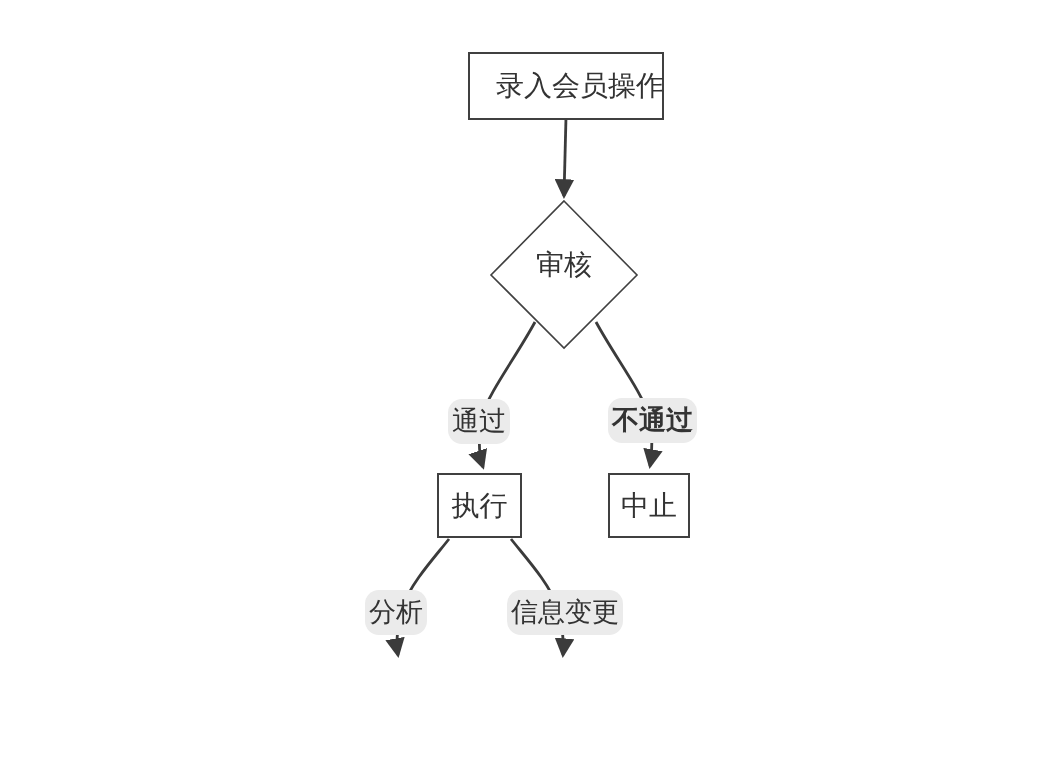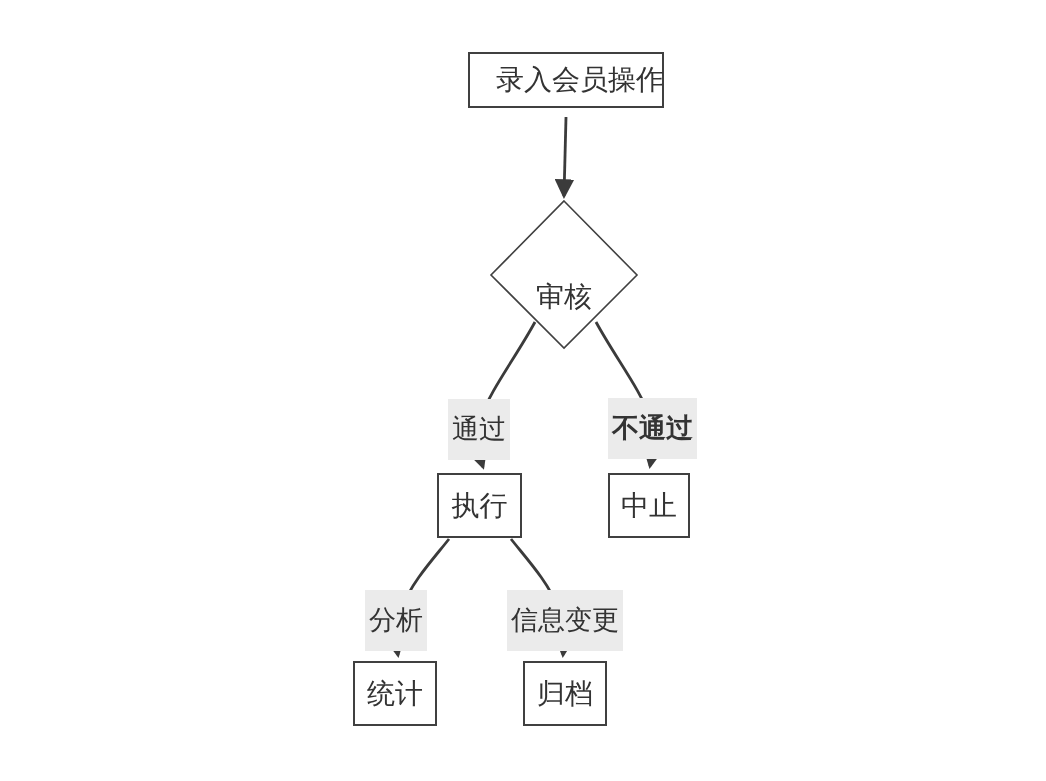--- a/index.html
+++ b/index.html
@@ -40,22 +40,23 @@
     text-align: center;
     white-space: nowrap;
   }
   .edge-label {
     position: absolute;
     background: #ebebeb;
     color: #333333;
     font-size: 27px;
     line-height: 29px;
     height: 29px;
-    padding: 16px 4px;
+    padding: 8px 4px;
     white-space: nowrap;
+    border-radius: 14px;
   }
 </style>
 </head>
 <body>
 
 <div id="canvas">
 
   <svg id="edge-layer" viewBox="0 0 1046 781" xmlns="http://www.w3.org/2000/svg">
     <defs>
       <marker id="arrow" viewBox="0 0 10 10" refX="8.5" refY="5" markerWidth="7" markerHeight="7" orient="auto-start-reverse">
@@ -69,41 +70,35 @@
 
     <path d="M 596 322 C 615 357, 642 392, 649 416 C 653 437, 652 455, 650 466" fill="none" stroke="#3b3b3b" stroke-width="2.8" marker-end="url(#arrow)"></path>
 
     <path d="M 449 539 C 434 558, 411 583, 403 606 C 397 627, 396 644, 398 655" fill="none" stroke="#3b3b3b" stroke-width="2.8" marker-end="url(#arrow)"></path>
 
     <path d="M 511 539 C 526 558, 549 583, 557 606 C 563 627, 564 644, 563 655" fill="none" stroke="#3b3b3b" stroke-width="2.8" marker-end="url(#arrow)"></path>
 
     <polygon points="564,201 637,275 564,348 491,275" fill="#ffffff" stroke="#404040" stroke-width="1.6"></polygon>
   </svg>
 
-  <div class="node-rect" style="left:468px; top:52px; width:196px; height:56px;padding-left:28px;">
+  <div class="node-rect" style="left:468px; top:52px; width:196px; height:68px;padding-left:28px;">
     <span>录入会员操作</span>
   </div>
 
-  <div class="diamond-text" style="left:514px; top:278px; width:100px;font-family:Liberation Serif, serif;">审核</div>
+  <div class="diamond-text" style="left:514px; top:246px; width:100px;font-family:Liberation Serif, serif;">审核</div>
 
   <div class="node-rect" style="left:437px; top:473px; width:85px; height:65px;">
     <span>执行</span>
   </div>
 
   <div class="node-rect" style="left:608px; top:473px; width:82px; height:65px;">
     <span>中止</span>
   </div>
 
-  <div class="node-rect" style="left:353px; top:661px; width:84px; height:65px;">
-    <span>统计</span>
-  </div>
 
-  <div class="node-rect" style="left:523px; top:661px; width:84px; height:65px;">
-    <span>归档</span>
-  </div>
 
   <div class="edge-label" style="left:448px; top:399px;">通过</div>
 
   <div class="edge-label" style="left:608px; top:398px;font-weight:bold;">不通过</div>
 
   <div class="edge-label" style="left:365px; top:590px;font-family:Liberation Serif, serif;">分析</div>
 
   <div class="edge-label" style="left:507px; top:590px;text-align:center;">信息变更</div>
 
 </div>

